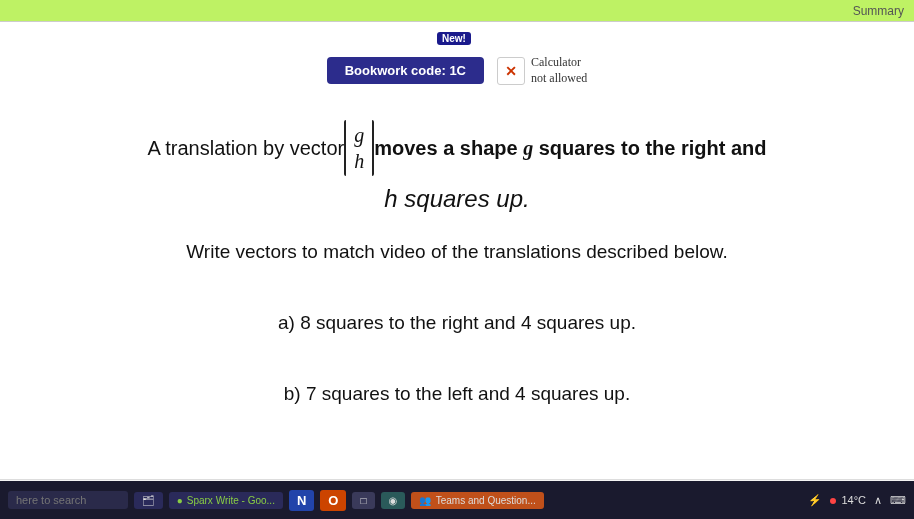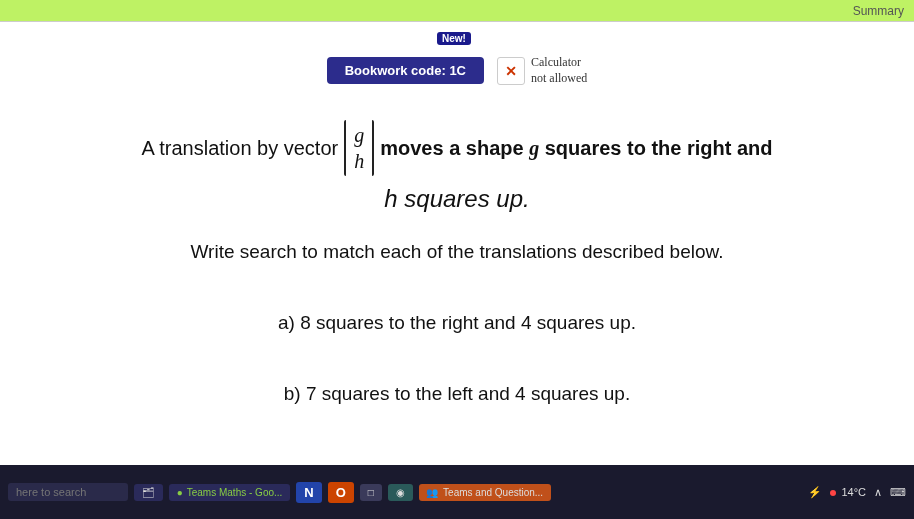--- a/index.html
+++ b/index.html
@@ -110,21 +110,20 @@
     .question-area {
       text-align: center;
       line-height: 1.6;
     }
     .translation-line {
       font-size: 20px;
       color: #111;
       display: flex;
       align-items: center;
       justify-content: center;
-      gap: 6px;
       margin-bottom: 4px;
     }
     .vector-bracket {
       display: inline-flex;
       flex-direction: column;
       align-items: center;
       font-size: 20px;
       font-style: italic;
       border-left: 2px solid #222;
       border-right: 2px solid #222;
@@ -204,21 +203,21 @@
       color: white;
       border: none;
       border-radius: 20px 0 0 20px;
       padding: 8px 22px;
       font-size: 14px;
       cursor: pointer;
     }
 
     
     .taskbar {
-      height: 54px;
+      height: 38px;
       background: #1a1a2e;
       display: flex;
       align-items: center;
       padding: 0 8px;
       gap: 6px;
       position: absolute;
       bottom: 0;
       width: 100%;
     }
     .taskbar-search {
@@ -303,21 +302,21 @@
         <span class="math-italic">g</span>
         <span class="math-italic">h</span>
       </span>
       <span style="font-size:20px; color:#111;font-weight:bold;">moves a shape <em class="math-italic">g</em> squares to the right and</span>
     </div>
 
     <div class="h-squares-line">
       <em>h</em> squares up.
     </div>
 
-    <div class="write-vectors-line">Write search to match each of the translations described below.</div>
+    <div class="write-vectors-line">Write vectors to match video of the translations described below.</div>
 
     <div class="part-line">a) 8 squares to the right and 4 squares up.</div>
 
     <div class="part-line">b) 7 squares to the left and 4 squares up.</div>
 
   </div>
 </div>
 
 <div class="bottom-bar">
   <button class="prev-btn">
@@ -335,21 +334,21 @@
 
 <div class="taskbar">
   <input class="taskbar-search" type="text" placeholder="here to search" style="">
 
   <div class="taskbar-app">
     <span>🗂</span>
   </div>
 
   <div class="taskbar-app sparx">
     <span style="color:#88cc44;">●</span>
-    <span>Teams Maths - Goo...</span>
+    <span>Sparx Write - Goo...</span>
   </div>
 
   <div class="taskbar-app" style="background:#2244aa;">
     <span style="color:white; font-weight:bold; font-size:13px;">N</span>
   </div>
 
   <div class="taskbar-app" style="background:#cc4400;">
     <span style="color:white; font-weight:bold; font-size:13px;">O</span>
   </div>
 

